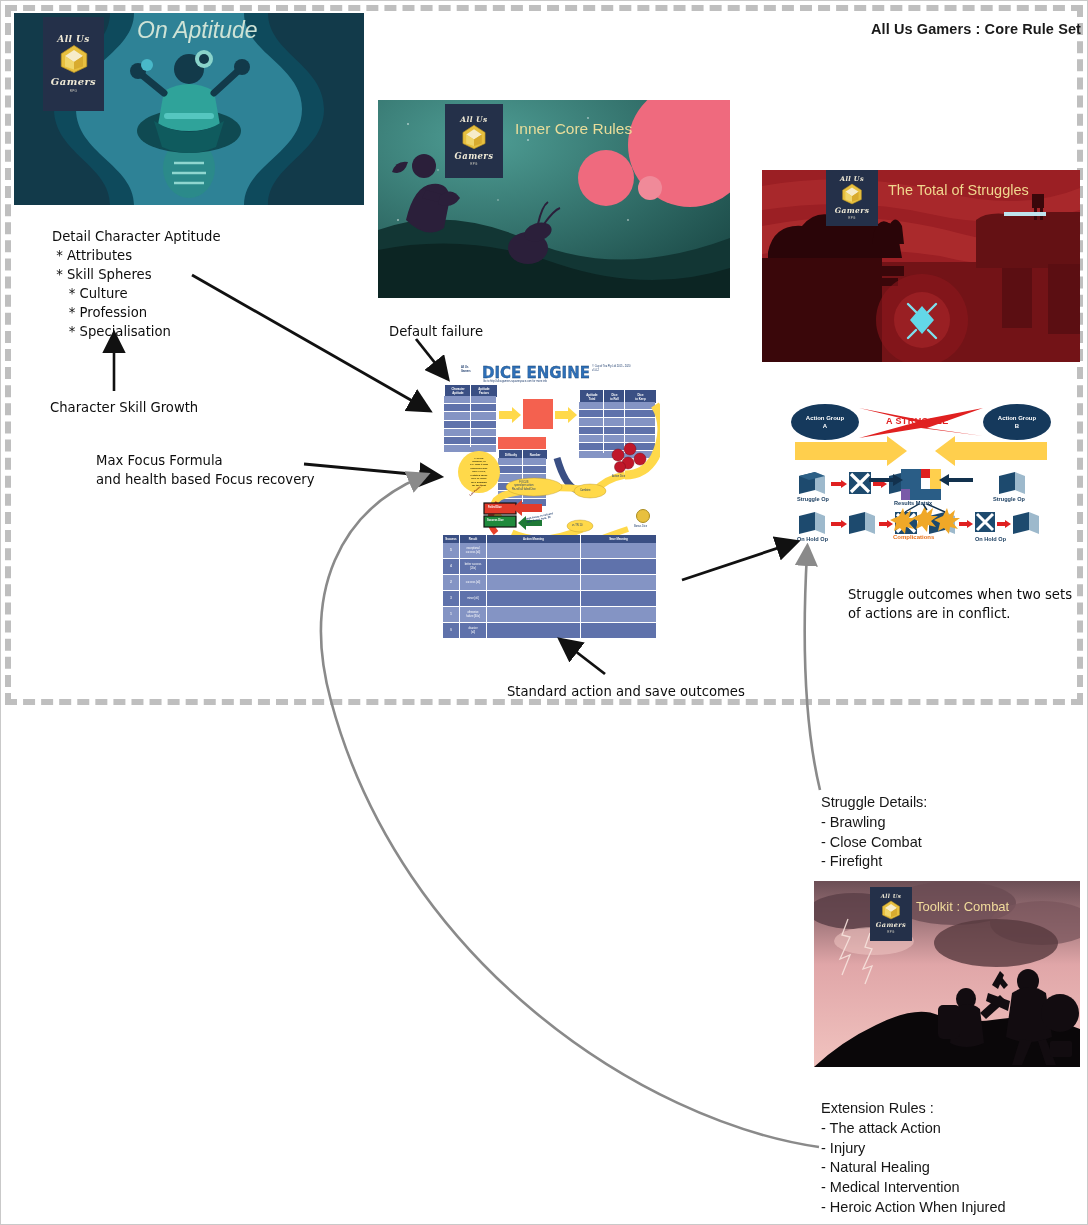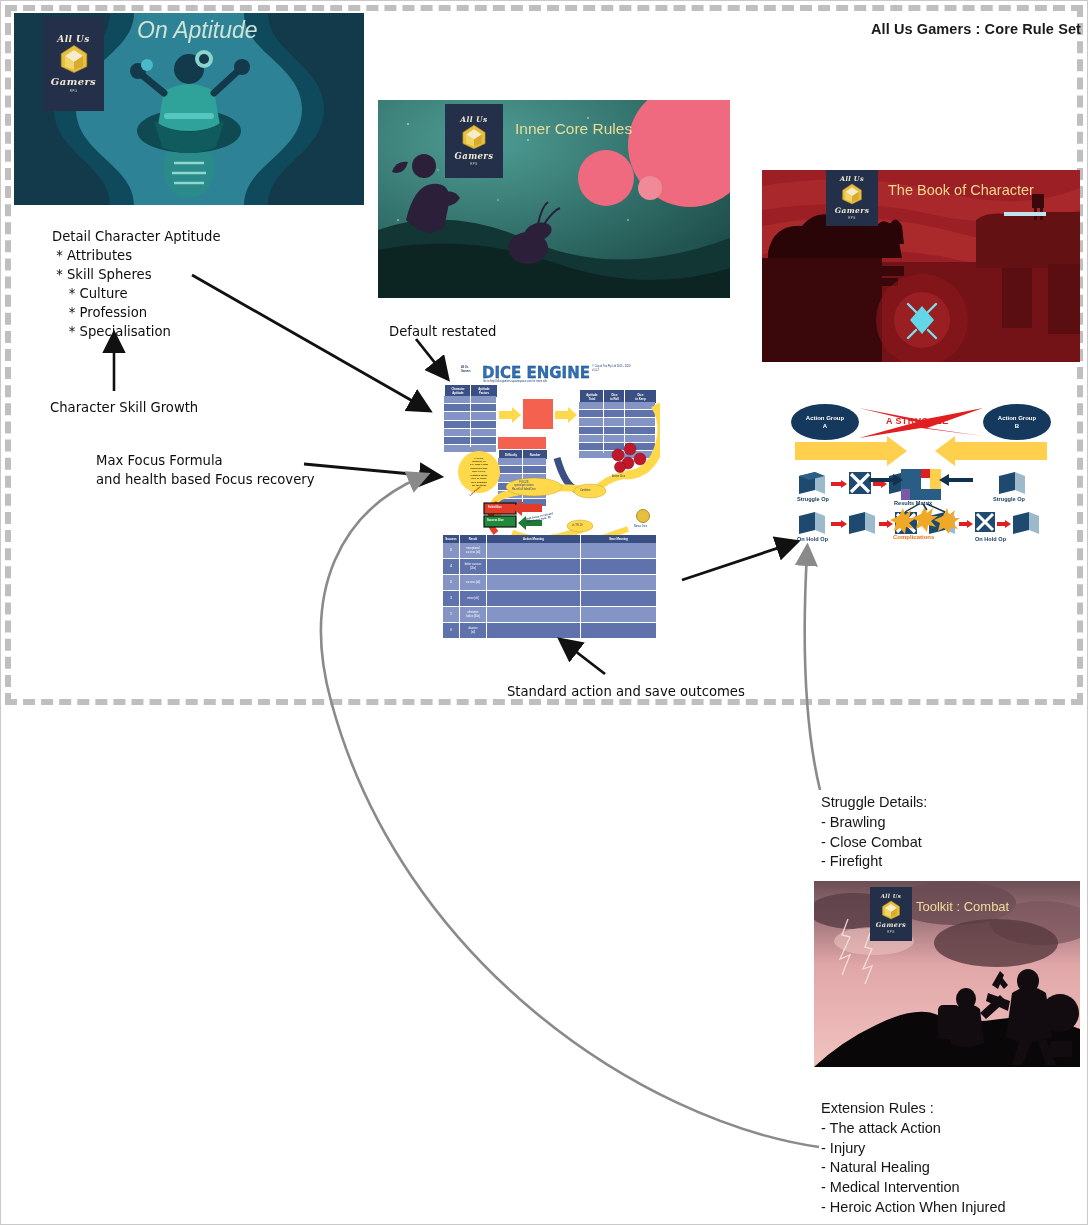--- a/index.html
+++ b/index.html
@@ -196,21 +196,21 @@
         <svg width="22" height="22" viewBox="0 0 40 40">
           <polygon points="20,2 37,13 37,30 20,38 3,30 3,13" fill="#e8c03f" stroke="#b99322" stroke-width="1"></polygon>
           <polygon points="20,8 32,16 20,24 8,16" fill="#f6eccb"></polygon>
           <polygon points="20,24 32,16 32,30 20,34" fill="#d8ab2f"></polygon>
           <polygon points="20,24 8,16 8,30 20,34" fill="#f0d56a"></polygon>
         </svg>
       </div>
       <div class="l2" style="font-size:7.5px;margin-top:2px;">Gamers</div>
       <div class="sub">RPG</div>
     </div>
-    <div class="ctitle" style="left:126px;top:12px;font-size:14.5px;color:#f0d78e;">The Book of Character</div>
+    <div class="ctitle" style="left:126px;top:12px;font-size:14.5px;color:#f0d78e;">The Total of Struggles</div>
   </div>
 
   <div class="card" style="left:813px;top:880px;width:266px;height:186px;background:#d89a9c;">
     <svg viewBox="0 0 266 186" style="position:absolute;left:0;top:0;width:266px;height:186px;">
       <defs>
           <linearGradient id="sky4" x1="0" y1="0" x2="0" y2="1">
         <stop offset="0%" stop-color="#6b4e55"></stop>
             <stop offset="45%" stop-color="#e0a6a8"></stop>
         <stop offset="100%" stop-color="#f1c3bf"></stop>
           </linearGradient>
@@ -508,22 +508,24 @@
 
   <div class="hand" style="left:51px;top:226px;">Detail Character Aptitude
  * Attributes
  * Skill Spheres
     * Culture
     * Profession
     * Specialisation</div>
   <div class="hand" style="left:49px;top:397px;">Character Skill Growth</div>
   <div class="hand" style="left:95px;top:450px;">Max Focus Formula
 and health based Focus recovery</div>
-  <div class="hand" style="left:388px;top:321px;">Default restated</div>
+  <div class="hand" style="left:388px;top:321px;">Default failure</div>
   <div class="hand" style="left:506px;top:681px;">Standard action and save outcomes</div>
+  <div class="hand" style="left:847px;top:584px;">Struggle outcomes when two sets
+of actions are in conflict.</div>
   <div class="plain" style="left:820px;top:792px;">Struggle Details:
 - Brawling
 - Close Combat
 - Firefight</div>
   <div class="plain" style="left:820px;top:1098px;">Extension Rules :
 - The attack Action
 - Injury
 - Natural Healing
 - Medical Intervention
 - Heroic Action When Injured</div>

